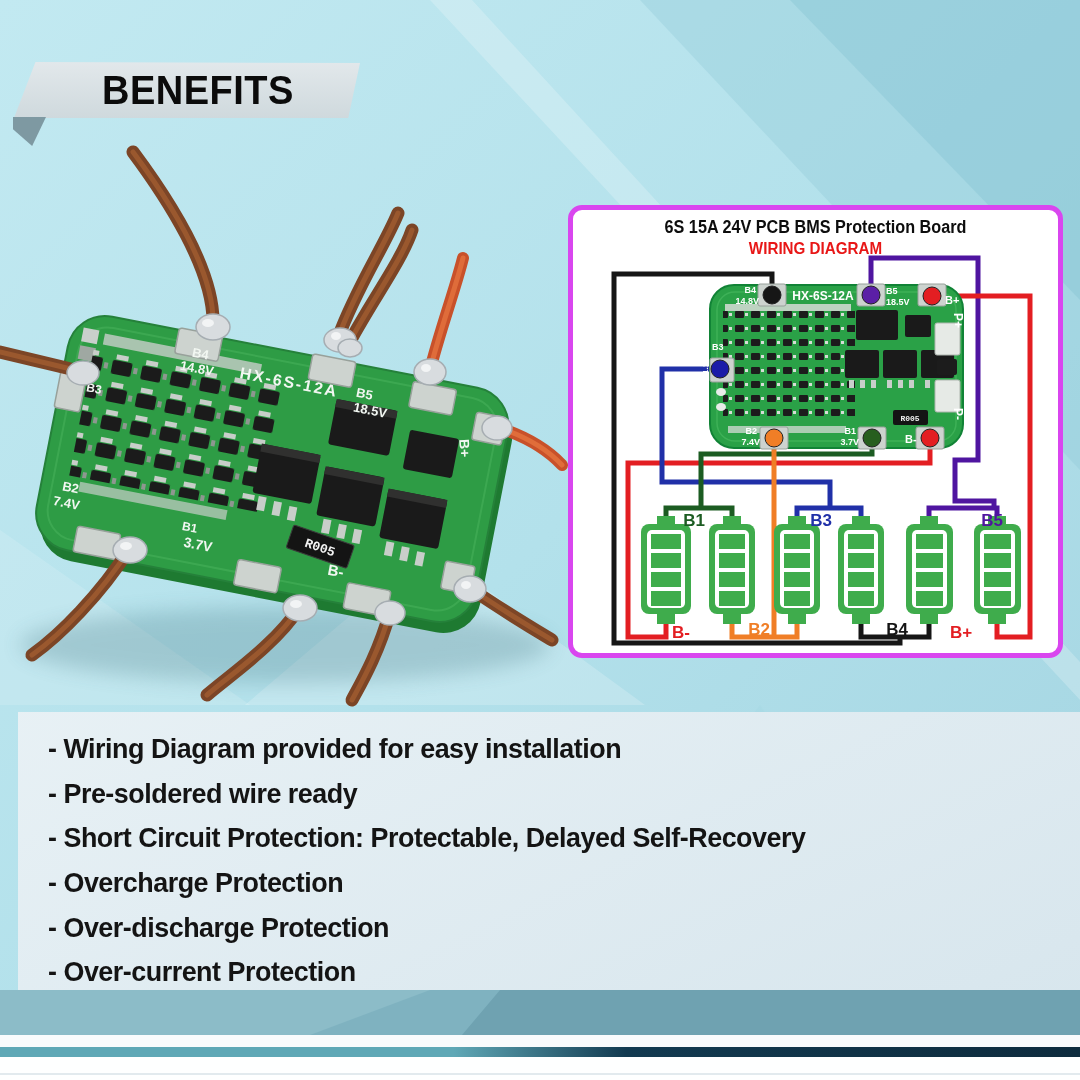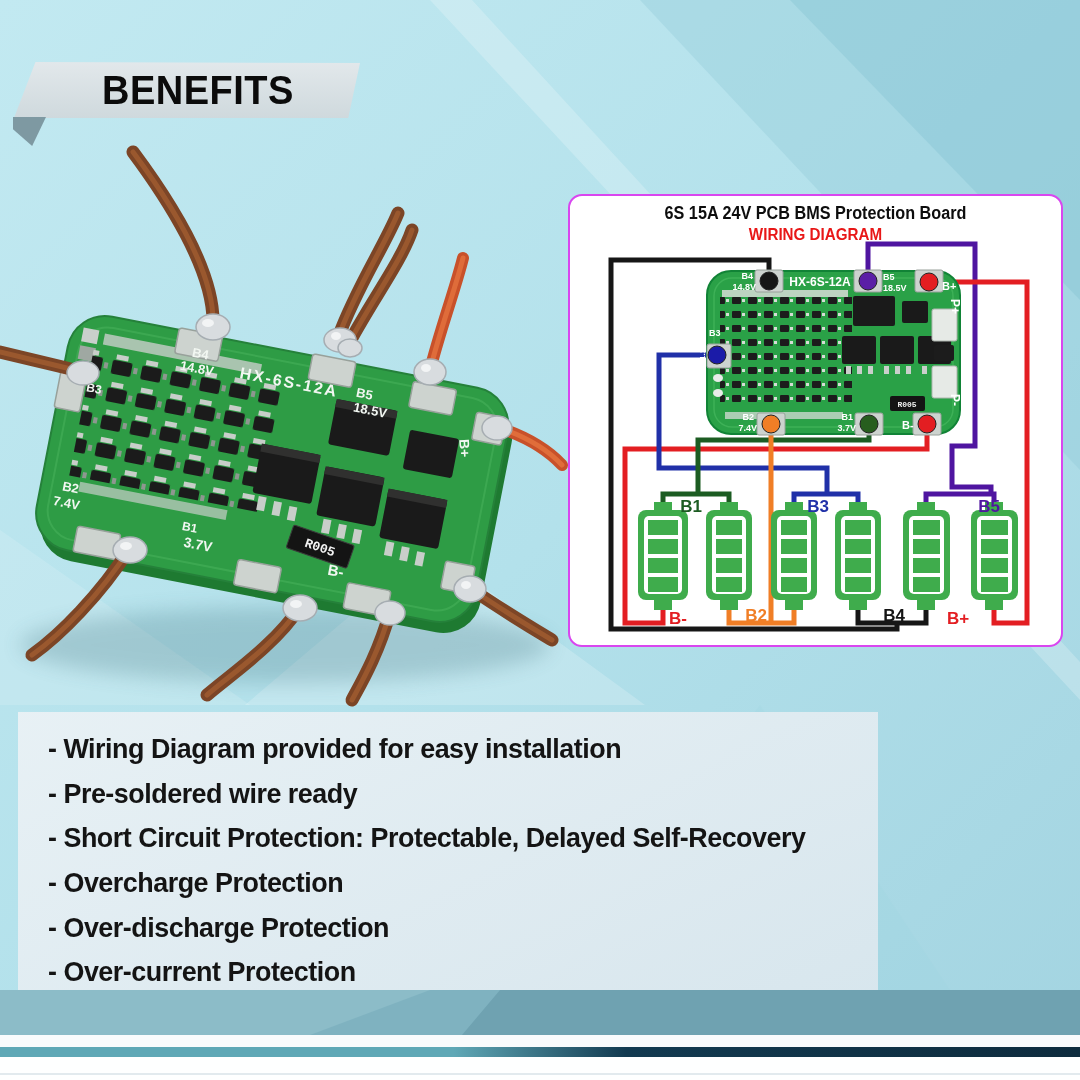--- a/index.html
+++ b/index.html
@@ -13,29 +13,29 @@
 
   .ribbon{position:absolute;left:14px;top:62px;width:346px;height:56px;
           background:linear-gradient(180deg,#E2E8EB 0%,#CFD9DD 100%);
           clip-path:polygon(6.2% 0%,100% 2%,96.6% 100%,0% 100%);
           display:flex;align-items:center;justify-content:center;padding-left:22px;box-sizing:border-box;text-align:center;}
   .ribbon span{font-size:40px;font-weight:bold;color:#0B0B0B;letter-spacing:.5px;
                transform:scaleX(.95);white-space:nowrap;}
   .ribbon-fold{position:absolute;left:13px;top:117px;width:33px;height:29px;background:#7E99A2;
                clip-path:polygon(0 0,100% 0,58% 100%,0 42%);}
 
-  .panel{position:absolute;left:568px;top:194px;width:495px;height:453px;background:#FFFFFF;
-         border:2px solid #d946ef;border-radius:14px;box-sizing:border-box;}
+  .panel{position:absolute;left:568px;top:205px;width:495px;height:453px;background:#FFFFFF;
+         border:5px solid #d946ef;border-radius:14px;box-sizing:border-box;}
   .panel-title{position:relative;z-index:2;margin-top:7px;text-align:center;font-size:18px;
                font-weight:bold;color:#0D0D0D;transform:scaleX(.9);white-space:nowrap;}
   .panel-sub{position:relative;z-index:2;text-align:center;font-size:16.5px;font-weight:bold;
              color:#E81717;transform:scaleX(.92);margin-top:1px;white-space:nowrap;}
   .diagram-svg{position:absolute;left:0;top:0;width:485px;height:443px;z-index:1;}
 
-  .benefits{position:absolute;left:18px;top:712px;width:860px;height:278px;
+  .benefits{position:absolute;left:18px;top:712px;width:1062px;height:278px;
             background:linear-gradient(155deg,rgba(233,241,245,.97) 0%,rgba(218,231,238,.96) 100%);
             box-sizing:border-box;padding:15px 0 0 30px;}
   .benefit{height:44.6px;display:flex;align-items:center;font-size:28px;font-weight:bold;
            color:#141414;letter-spacing:-.5px;transform:scaleX(.96);transform-origin:left center;
            white-space:nowrap;}
 </style>
 </head>
 <body>
 
 <div class="canvas">

